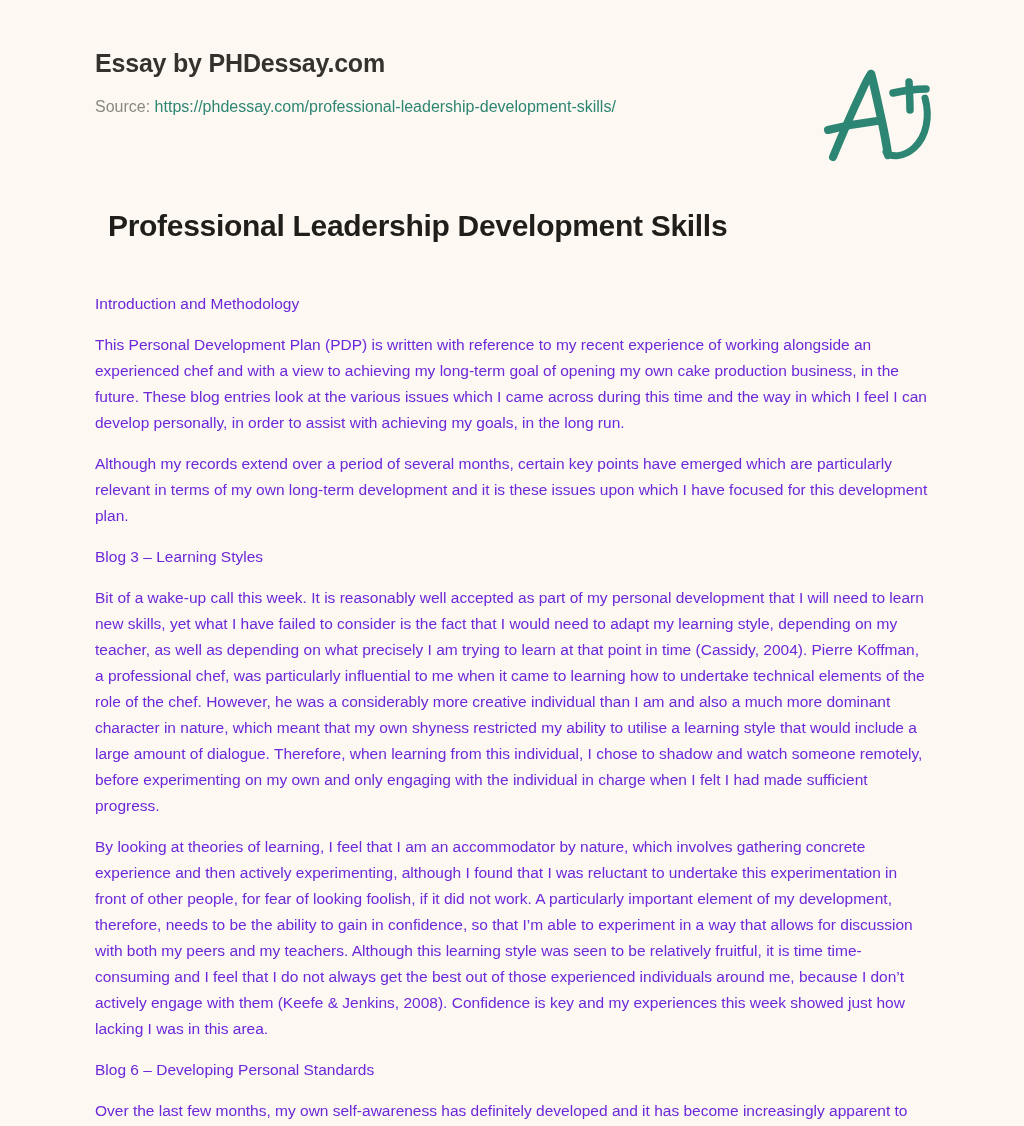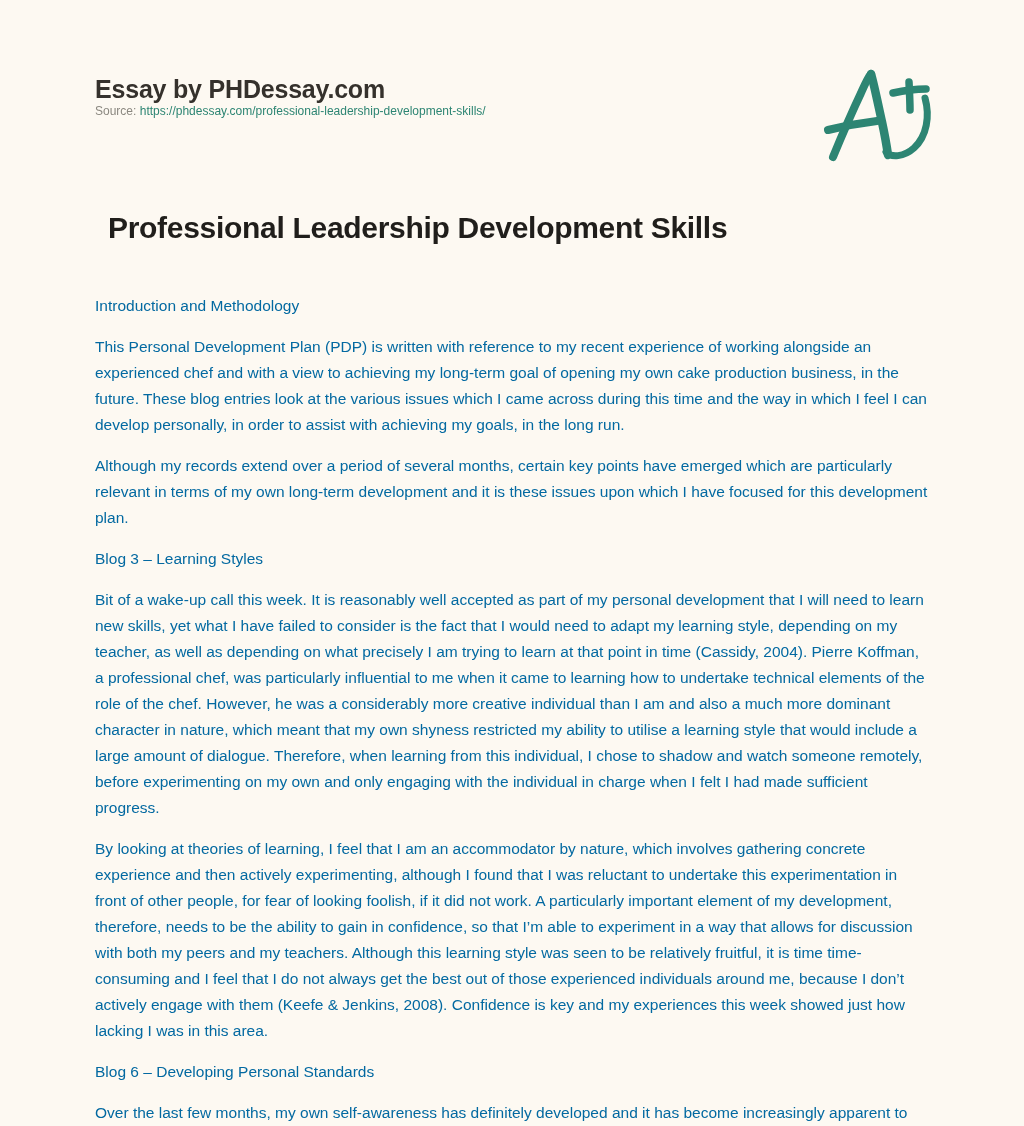--- a/index.html
+++ b/index.html
@@ -18,32 +18,33 @@
     position: relative;
     width: 1024px;
     height: 1126px;
     box-sizing: border-box;
     padding: 0 95px;
   }
 
   
   .masthead {
     position: relative;
-    padding-top: 74px;
+    padding-top: 48px;
   }
   .brand-title {
     font-size: 25px;
     font-weight: 700;
     color: #35312c;
     letter-spacing: -0.2px;
     line-height: 1.2;
     margin: 0;
   }
   .source-line {
-    font-size: 12px;
+    margin-top: 19px;
+    font-size: 16px;
     line-height: 1.3;
     color: #8b8880;
     white-space: nowrap;
   }
   .source-label {
     color: #8b8880;
   }
   .source-url {
     color: #2d8573;
     text-decoration: none;
@@ -73,21 +74,21 @@
     letter-spacing: -0.3px;
     line-height: 1.25;
   }
   .article {
     padding-top: 34px;
   }
   .para {
     margin: 0 0 15px 0;
     font-size: 15.5px;
     line-height: 26px;
-    color: #0369a1;
+    color: #6d28d9;
     max-width: 838px;
     text-align: left;
   }
   .para:last-child {
     margin-bottom: 0;
   }
 </style>
 </head>
 <body>
 

